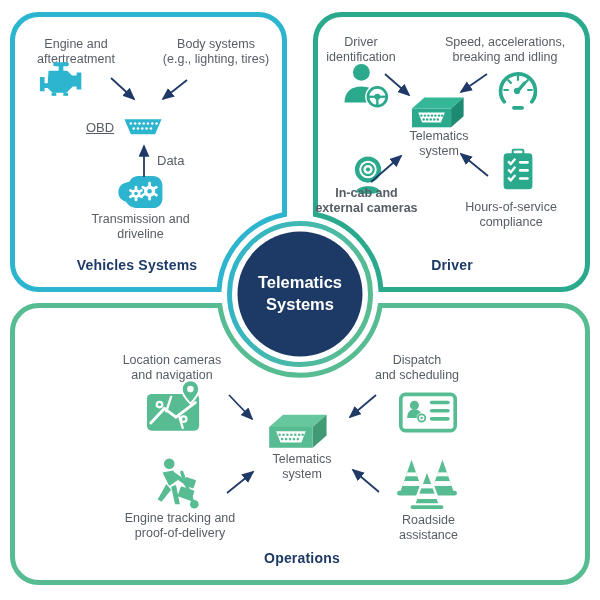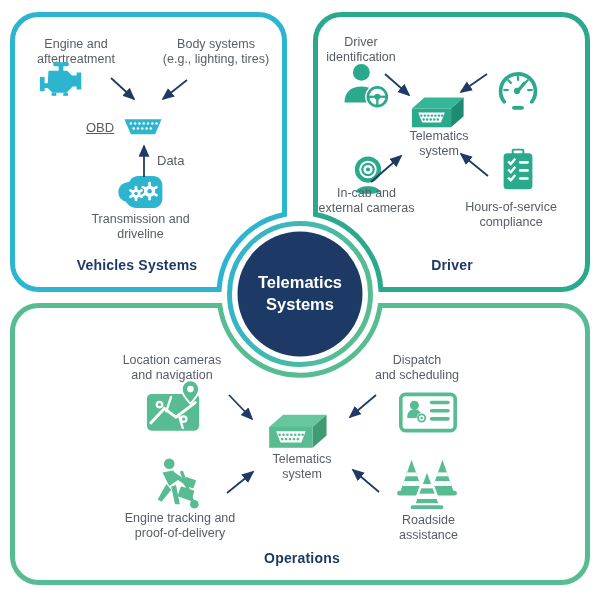--- a/index.html
+++ b/index.html
@@ -86,20 +86,22 @@
     <circle cx="42" cy="21" r="7" fill="#ffffff"></circle>
       <circle cx="42" cy="21" r="2.8" fill="#2db4ce"></circle>
   </svg>
 
   <div class="label" style="left:63px;top:212px;width:155px;text-align:center;">Transmission and
 driveline</div>
   <div class="qtitle" style="left:38px;top:257px;width:198px;">Vehicles Systems</div>
 
   <div class="label" style="left:300px;top:35px;width:122px;">Driver
 identification</div>
+  <div class="label" style="left:426px;top:35px;width:158px;">Speed, accelerations,
+breaking and idling</div>
 
   <svg class="icon" style="left:340px;top:63px;" width="54" height="45" viewBox="0 0 56 48">
     <circle cx="22" cy="10" r="9" fill="#2aa98c"></circle>
     <path d="M4,42 C4,30 12,25 22,25 C31,25 38,29 40,36 L40,42 Z" fill="#2aa98c"></path>
     <circle cx="39" cy="36" r="13" fill="#ffffff"></circle>
     <circle cx="39" cy="36" r="10" fill="none" stroke="#2aa98c" stroke-width="3"></circle>
     <g stroke="#2aa98c" stroke-width="2.4">
         <line x1="39" y1="36" x2="30" y2="36"></line>
         <line x1="39" y1="36" x2="48" y2="36"></line>
         <line x1="39" y1="36" x2="39" y2="45"></line>
@@ -144,21 +146,21 @@
   <div class="label" style="left:391px;top:129px;width:96px;">Telematics
 system</div>
 
   <svg class="icon" style="left:347px;top:151px;" width="42" height="44" viewBox="0 0 48 48">
     <circle cx="24" cy="20" r="15" fill="#2aa98c"></circle>
     <circle cx="24" cy="20" r="10" fill="#ffffff"></circle>
     <circle cx="24" cy="20" r="6.5" fill="none" stroke="#2aa98c" stroke-width="2.5"></circle>
     <circle cx="24" cy="20" r="2.4" fill="#2aa98c"></circle>
     <path d="M10,46 C12,37 36,37 38,46 Q24,50 10,46 Z" fill="#2aa98c"></path>
   </svg>
-  <div class="label" style="left:300px;top:186px;width:133px;">In-cab and
+  <div class="label" style="left:300px;top:186px;width:133px;font-weight:bold;">In-cab and
 external cameras</div>
 
   <svg class="icon" style="left:500px;top:147px;" width="36" height="45" viewBox="0 0 40 48">
     <rect x="13" y="1" width="14" height="9" rx="2" fill="#2aa98c"></rect>
     <rect x="4" y="6" width="32" height="40" rx="4" fill="#2aa98c"></rect>
     <rect x="15" y="3" width="10" height="3" rx="1.5" fill="#ffffff"></rect>
     <g stroke="#ffffff" stroke-width="2.6" fill="none">
       <path d="M9,15 l3,3 l5,-6"></path>
         <path d="M9,24 l3,3 l5,-6"></path>
         <path d="M9,33 l3,3 l5,-6"></path>

